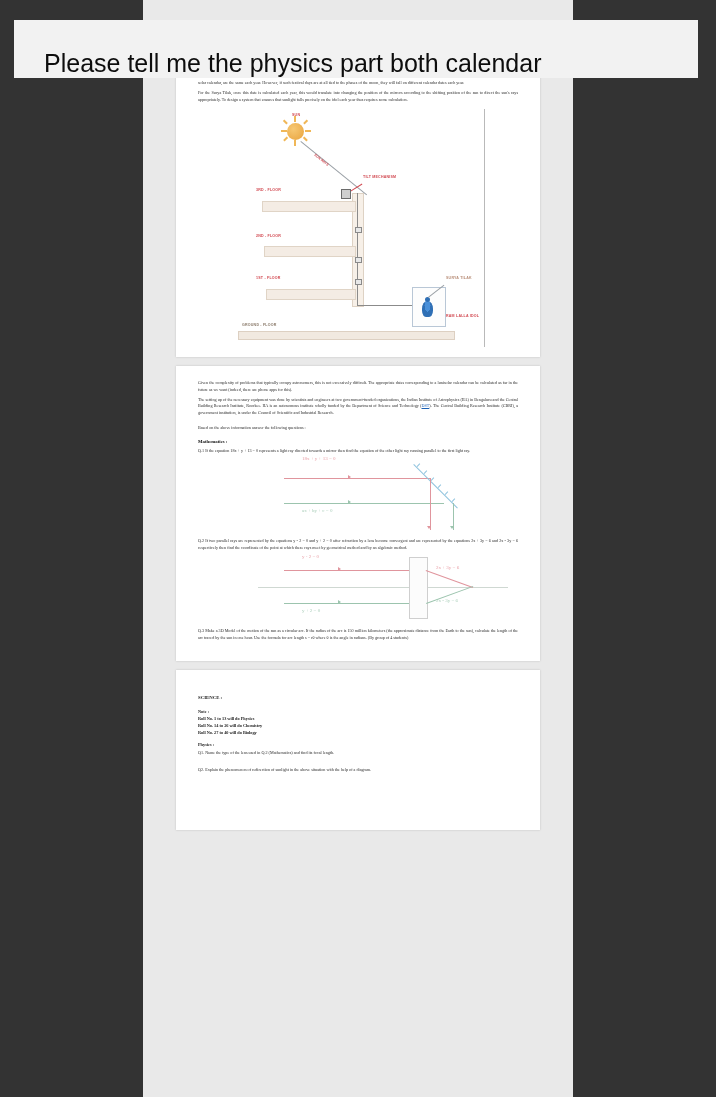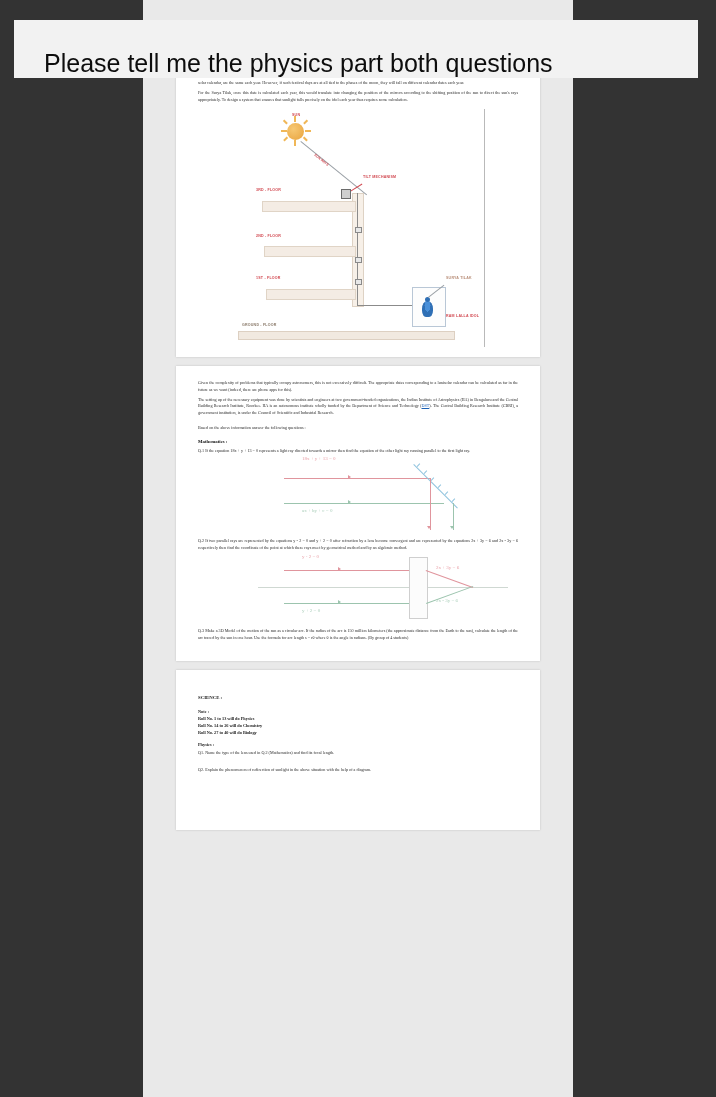--- a/index.html
+++ b/index.html
@@ -230,14 +230,14 @@
       <p class="q" style="margin-top:1px">Q1. Name the type of the lens used in Q.2 (Mathematics) and find its focal length.</p>
       <div class="spacer-sm"></div>
       <p class="q">Q2. Explain the phenomenon of redirection of sunlight in the above situation with the help of a diagram.</p>
       <div class="spacer-sm"></div>
     </div>
   </div>
 
 </div>
 
 <div class="banner">
-  <div class="banner-text">Please tell me the physics part both questions</div>
+  <div class="banner-text">Please tell me the physics part both calendar</div>
 </div>
 
 </body></html>

